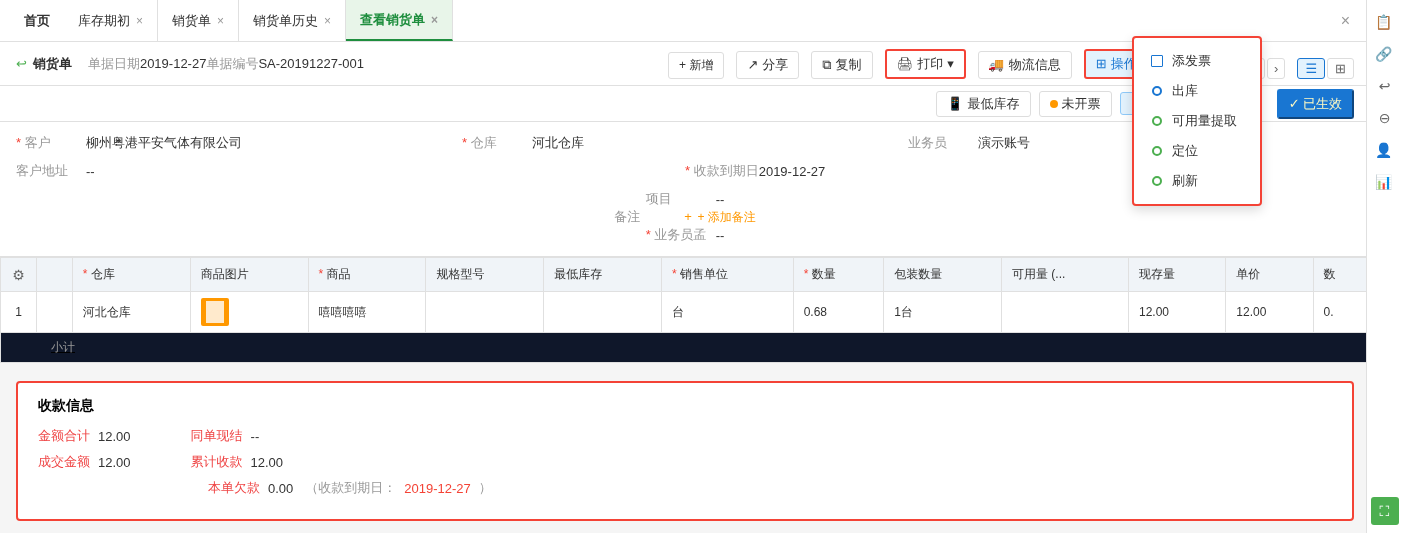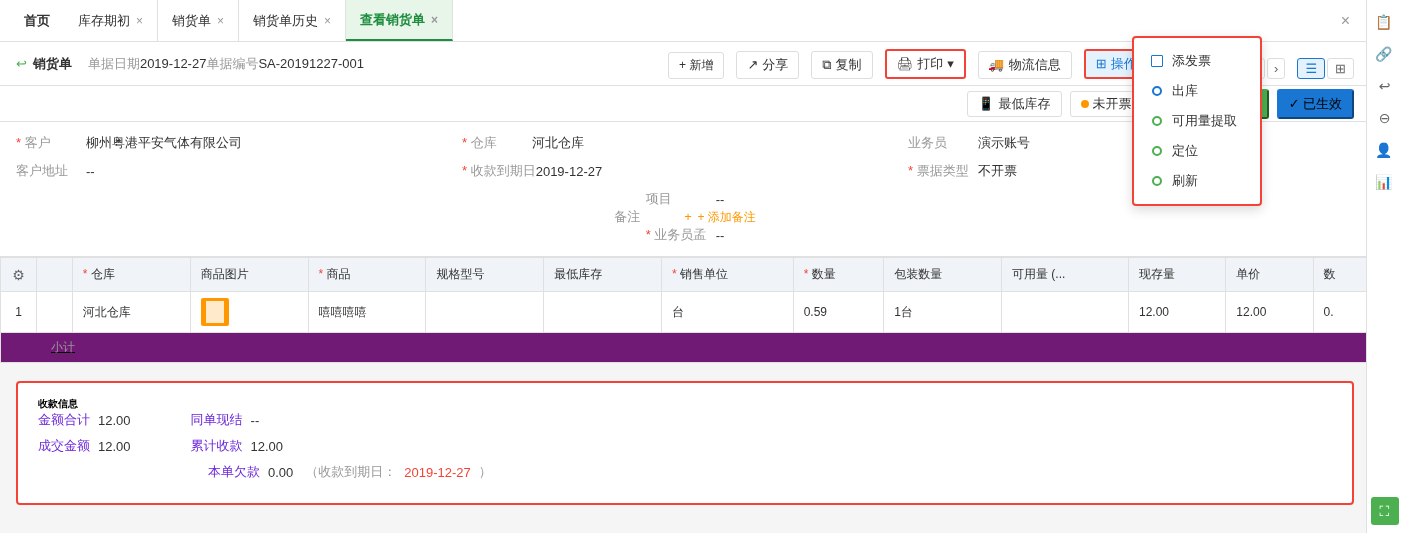--- a/index.html
+++ b/index.html
@@ -38,21 +38,21 @@
       margin-left: auto; display: flex; align-items: flex-end; gap: 12px;
     }
     .btn-action {
       display: flex; align-items: center; gap: 4px;
       padding: 4px 10px; border: 1px solid #ddd; border-radius: 3px;
       background: #fff; color: #333; cursor: pointer; font-size: 12px;
       white-space: nowrap;
     }
     .btn-action.red-border { border: 2px solid #f44336; }
     .btn-sold { background: #4caf50; color: #fff; border-color: #4caf50; padding: 4px 10px; border-radius: 3px; font-size: 12px; }
-    .btn-effective { background: #1976d2; color: #000000; border-color: #1976d2; padding: 4px 10px; border-radius: 3px; font-size: 12px; }
+    .btn-effective { background: #1976d2; color: #fef9c3; border-color: #1976d2; padding: 4px 10px; border-radius: 3px; font-size: 12px; margin-left: 31px; }
     .nav-arrows { display: flex; gap: 2px; }
     .nav-arrow { background: none; border: 1px solid #ddd; border-radius: 3px; padding: 2px 6px; cursor: pointer; color: #666; }
     .view-toggle { display: flex; gap: 2px; }
     .view-btn { background: none; border: 1px solid #ddd; border-radius: 3px; padding: 2px 7px; cursor: pointer; color: #666; }
     .view-btn.active { background: #e3f2fd; border-color: #1976d2; color: #1976d2; }
 
     
     .toolbar-row {
       display: flex; align-items: center; background: #fff;
       border-bottom: 1px solid #e0e0e0; height: 36px; padding: 0 16px;
@@ -101,36 +101,36 @@
     th {
       padding: 8px 10px; text-align: left; font-weight: normal;
       border: 1px solid #e0e0e0; color: #333; white-space: nowrap; font-size: 12px;
     }
     th.required::before { content: "* "; color: #f44336; }
     td {
       padding: 6px 10px; border: 1px solid #e0e0e0; color: #333;
       font-size: 12px; white-space: nowrap;
     }
     .td-center { text-align: center; }
-    .subtotal-row { background: #701a75; text-decoration: underline; }
+    .subtotal-row { background: #0f172a; text-decoration: underline; }
     .th-settings { text-align: center; width: 36px; }
     .settings-icon { cursor: pointer; color: #666; font-size: 14px; }
     .product-img { width: 28px; height: 28px; background: #ff9800; display: flex; align-items: center; justify-content: center; border-radius: 2px; }
     .product-img-inner { width: 18px; height: 22px; background: #fff; opacity: 0.8; }
 
     
     .bottom-info {
       background: #fff; padding: 14px 20px;
       border: 2px solid #f44336; margin: 10px 16px;
       border-radius: 4px;
     }
-    .info-title { font-weight: bold; font-size: 10px; }
+    .info-title { font-weight: bold; font-size: 14px; margin-bottom: 12px; }
     .info-row { display: flex; align-items: center; gap: 60px; margin-bottom: 8px; }
     .info-item { display: flex; align-items: center; gap: 8px; }
-    .info-item label { color: #6d28d9; }
+    .info-item label { color: #ef4444; }
     .info-item .val { color: #333; }
     .val-red { color: #f44336; }
     .val-date { color: #f44336; }
 
     
     .right-sidebar {
       position: fixed; right: 0; top: 0; bottom: 0; width: 36px;
       background: #fff; border-left: 1px solid #e0e0e0;
       display: flex; flex-direction: column; align-items: center;
       padding: 8px 0; gap: 4px; z-index: 50;
@@ -304,24 +304,20 @@
       </div>
     </div>
     <div class="form-row">
       <div class="form-field">
         <span class="form-label">客户地址</span>
         <span class="form-value">--</span>
       </div>
       <div class="form-field">
         <span class="form-label required">收款到期日</span>
         <span class="form-value">2019-12-27</span>
-      </div>
-      <div class="form-field">
-        <span class="form-label required">票据类型</span>
-        <span class="form-value">不开票</span>
       </div>
     </div>
     <div class="form-row">
       <div class="form-field">
         <span class="form-label">项目</span>
         <span class="form-value">--</span>
       </div>
       <div class="form-field">
         <span class="form-label">备注</span>
         <span class="form-value clickable" style="color:#ff9800;">
@@ -365,21 +361,21 @@
           <td>河北仓库</td>
           <td>
             <div class="product-img">
               <div class="product-img-inner"></div>
             </div>
           </td>
           <td>嘻嘻嘻嘻</td>
           <td></td>
           <td></td>
           <td>台</td>
-          <td>0.59</td>
+          <td>0.68</td>
           <td>1台</td>
           <td></td>
           <td>12.00</td>
           <td>12.00</td>
           <td>0.</td>
         </tr>
         <tr class="subtotal-row">
           <td colspan="14" style="color:#999; padding-left:50px;">小计</td>
         </tr>
       </tbody>

